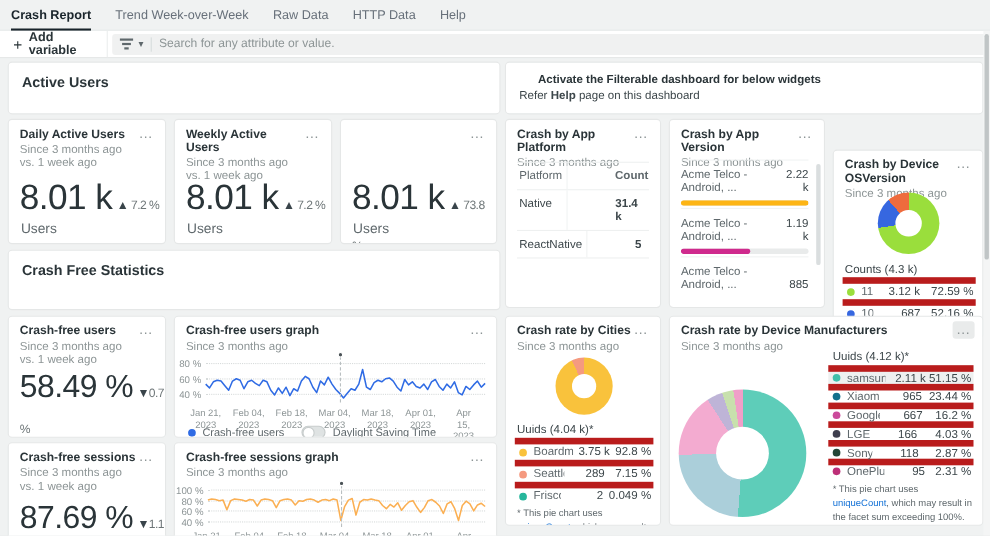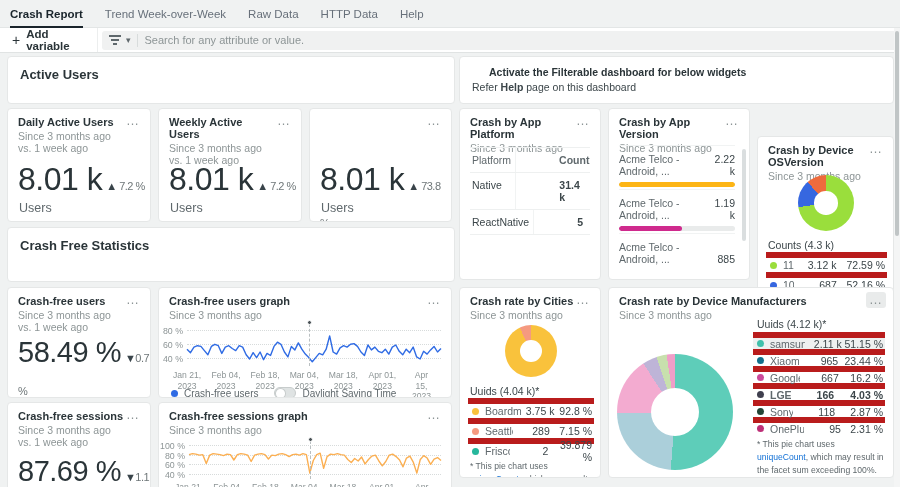--- a/index.html
+++ b/index.html
@@ -337,21 +337,21 @@
         <div class="lrow" style="height: 20px;">
           <span class="dot" style="background: rgb(245, 154, 128);"></span>
           <span class="nm">Seattle</span>
           <span class="vv">289</span>
           <span class="pp">7.15 %</span>
         </div>
         <div class="lrow" style="height: 20px;">
           <span class="dot" style="background: rgb(39, 183, 156);"></span>
           <span class="nm">Frisco</span>
           <span class="vv">2</span>
-          <span class="pp">39.879 %</span>
+          <span class="pp">0.049 %</span>
         </div>
       </div>
     <div class="footnote" id="cities-footnote" style="left:10px;right:8px;top:172px;"><span>* This pie chart uses </span><a>uniqueCount</a><span>, which may result in the facet sum exceeding 100%. Learn more in our </span></div>
   </div>
 
   <div class="panel" style="left:608px;top:287px;width:286px;height:191px;">
     <div class="phead">
         <div class="ptitle">Crash rate by Device Manufacturers</div>
       <div class="psub">Since 3 months ago</div>
       </div>
@@ -372,21 +372,21 @@
           <span class="nm">Xiaomi</span>
           <span class="vv">965</span>
           <span class="pp">23.44 %</span>
         </div>
         <div class="lrow" style="height: 17px;">
           <span class="dot" style="background: rgb(203, 74, 155);"></span>
           <span class="nm">Google</span>
           <span class="vv">667</span>
           <span class="pp">16.2 %</span>
         </div>
-        <div class="lrow" style="height: 17px; font-weight: bold;">
+        <div class="lrow" style="height: 17px;">
           <span class="dot" style="background: rgb(63, 63, 78);"></span>
           <span class="nm">LGE</span>
           <span class="vv">166</span>
           <span class="pp">4.03 %</span>
         </div>
         <div class="lrow" style="height: 17px;">
           <span class="dot" style="background: rgb(35, 69, 54);"></span>
           <span class="nm">Sony</span>
           <span class="vv">118</span>
           <span class="pp">2.87 %</span>

